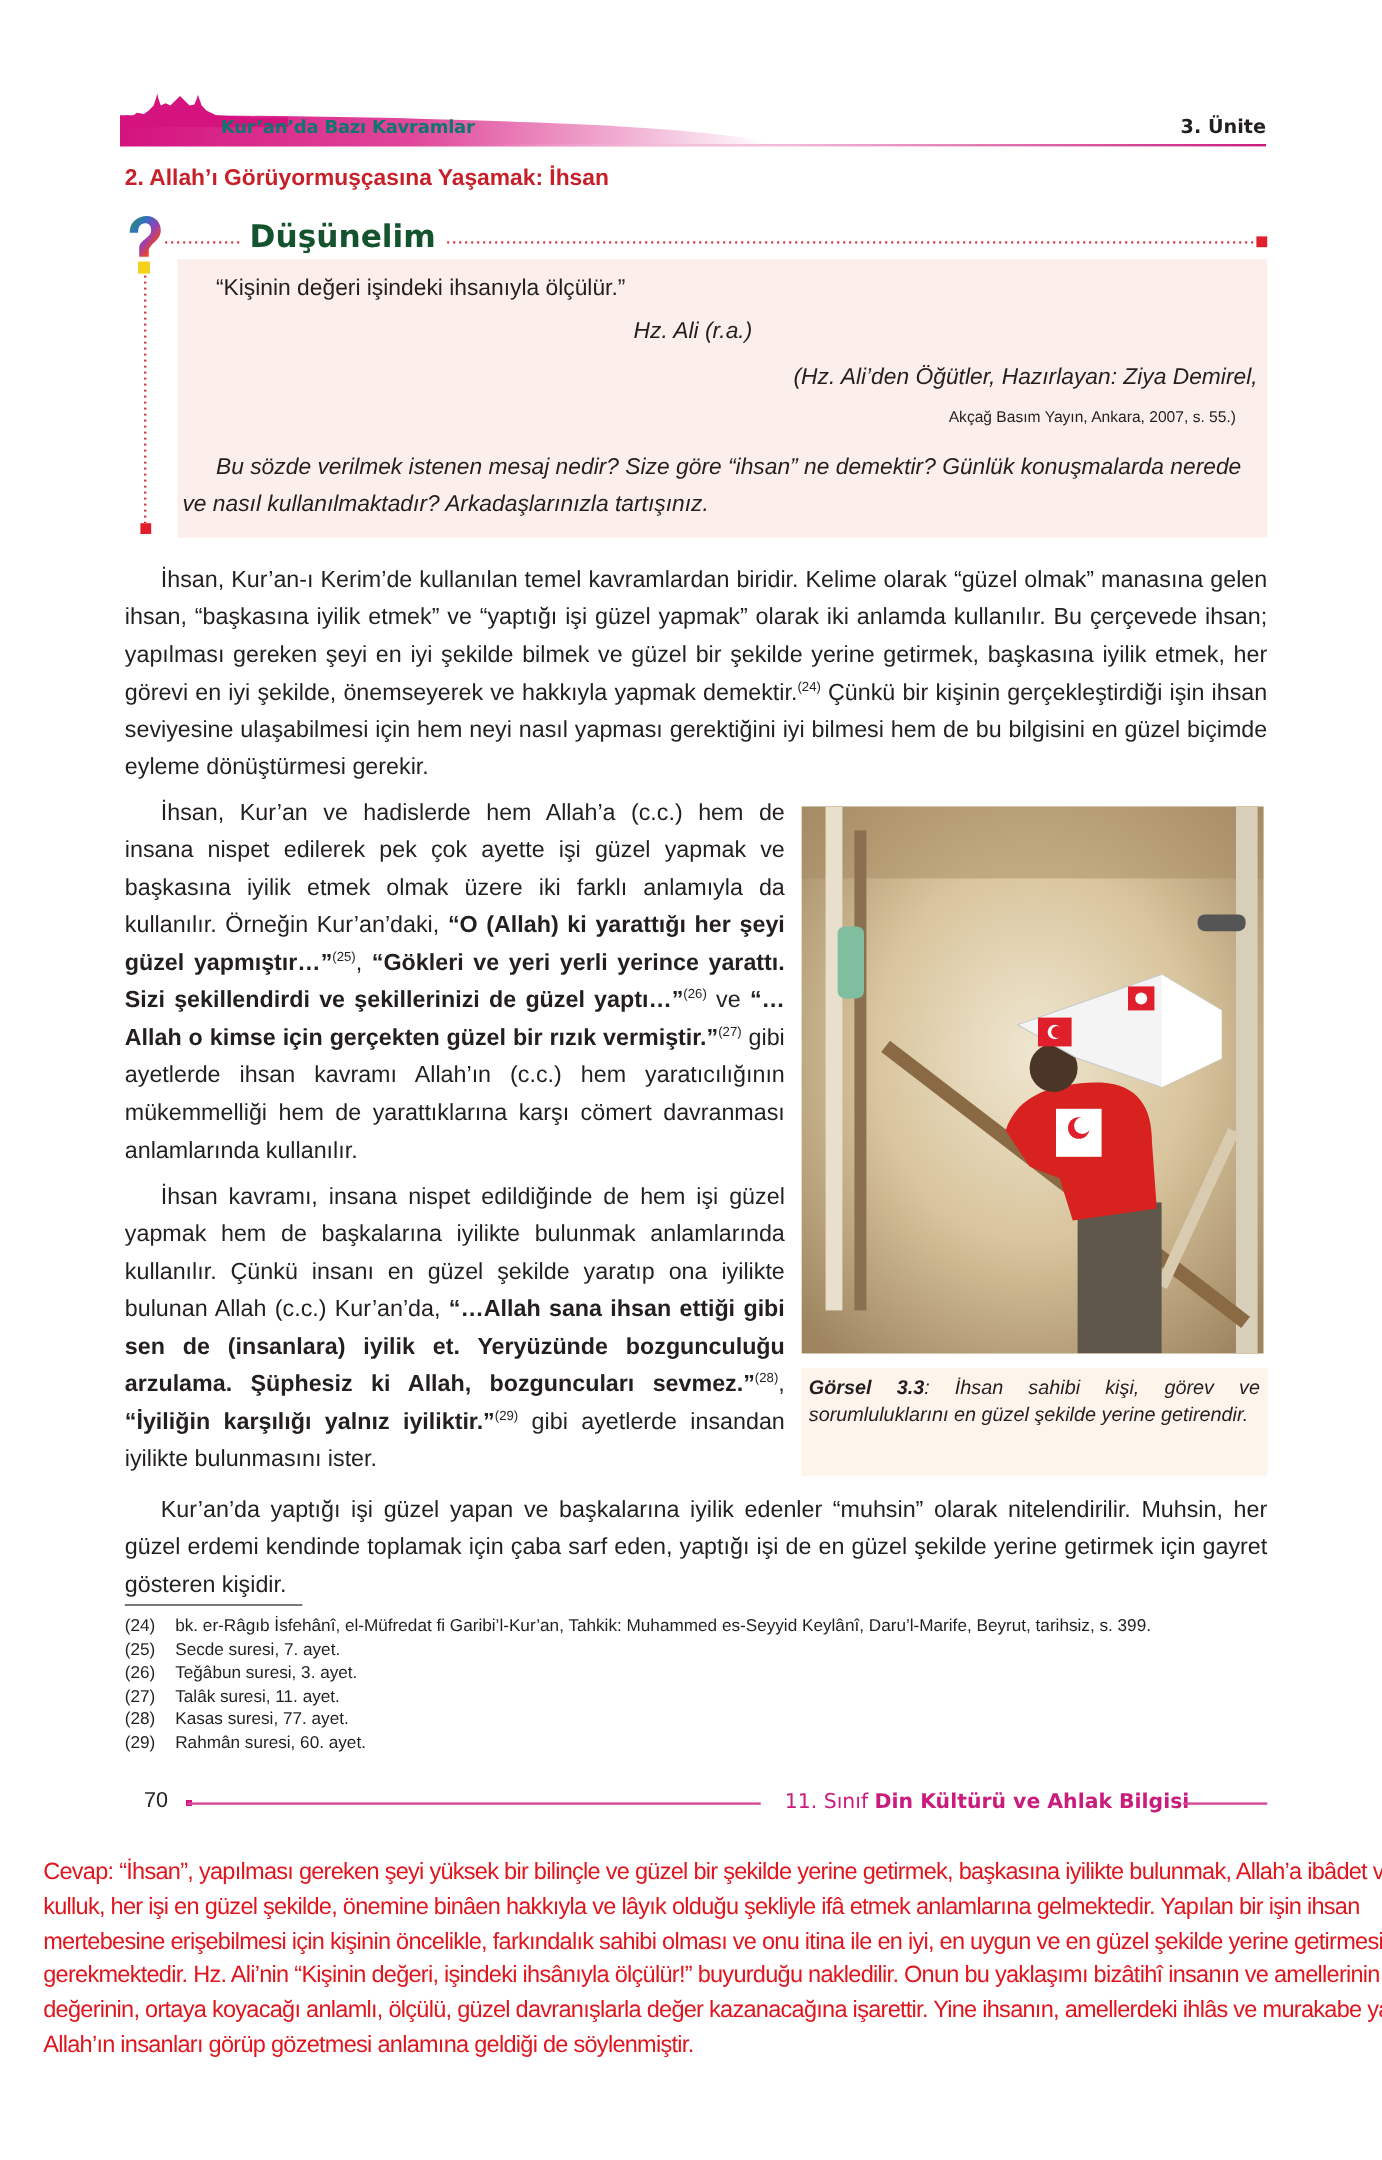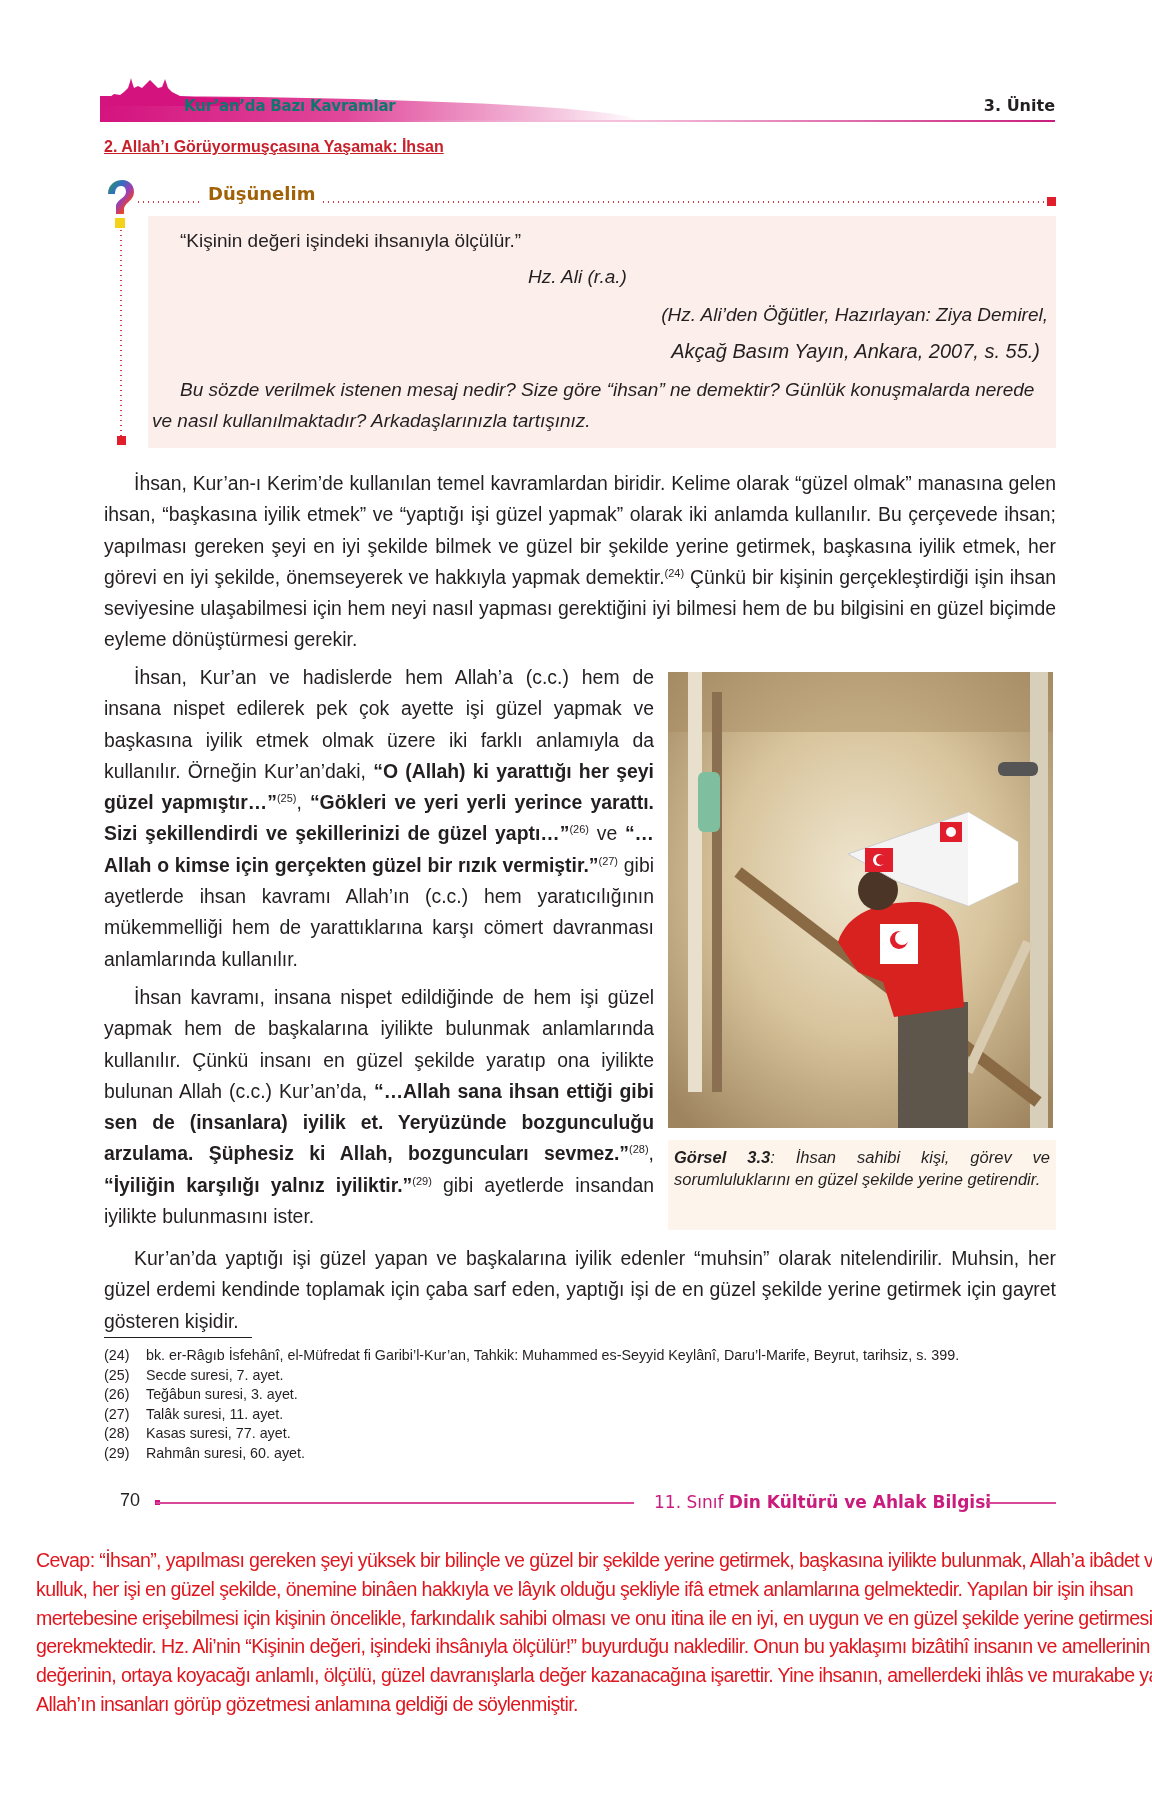--- a/index.html
+++ b/index.html
@@ -22,49 +22,49 @@
     position: absolute; left: 300px; top: 44px; width: 655px; height: 2px;
     background: linear-gradient(90deg, rgba(255,255,255,0) 0%, #f2b6d6 40%, #c91c7d 100%);
   }
   .hdr-unit {
     position: absolute; right: 0; top: 20px; font-size: 16px; font-weight: bold; color: #231f20;
     font-family: "DejaVu Sans", sans-serif;
     margin-left: 34px;
   }
 
   .sec-title {
-    position: absolute; left: 104px; top: 138px; font-size: 16px; font-weight: bold; color: #c8202a; text-decoration: underline;
+    position: absolute; left: 104px; top: 138px; font-size: 19px; font-weight: bold; color: #c8202a;
   }
 
   
   .think { position: absolute; left: 104px; top: 180px; width: 952px; height: 268px; }
   .think-qmark { position: absolute; left: 0; top: 0; width: 32px; height: 52px; }
   .think-title {
-    position: absolute; left: 96px; top: 3px; font-size: 18px; font-weight: bold; color: #a16207;
+    position: absolute; left: 96px; top: 3px; font-size: 26px; font-weight: bold; color: #14532d;
     font-family: "DejaVu Sans", sans-serif; background: #fff; padding: 0 8px;
   }
   .think-dots-top {
     position: absolute; left: 32px; top: 21px; width: 912px; height: 2px;
     background-image: radial-gradient(circle, #d23a44 0.9px, transparent 1.1px);
     background-size: 5px 2px;
   }
   .think-dots-left {
     position: absolute; left: 16px; top: 48px; width: 2px; height: 208px;
     background-image: radial-gradient(circle, #d23a44 0.9px, transparent 1.1px);
     background-size: 2px 5px;
   }
   .think-sq-tr { position: absolute; right: 0; top: 17px; width: 9px; height: 9px; background: #e01e2c; }
   .think-sq-bl { position: absolute; left: 13px; top: 256px; width: 9px; height: 9px; background: #e01e2c; }
   .think-bg {
     position: absolute; left: 44px; top: 36px; width: 908px; height: 232px; background: #fcefeb;
   }
   .think-quote { position: absolute; left: 76px; top: 50px; font-size: 19px; }
   .think-author { position: absolute; left: 424px; top: 86px; font-size: 19px; font-style: italic; }
   .think-src1 { position: absolute; right: 8px; top: 124px; font-size: 19px; font-style: italic; }
-  .think-src2 { position: absolute; right: 16px; top: 160px; font-size: 20px; font-style: italic; }
+  .think-src2 { position: absolute; right: 26px; top: 160px; font-size: 13px; }
   .think-question {
     position: absolute; left: 48px; top: 194px; width: 900px; font-size: 19px; font-style: italic;
     line-height: 31px; text-indent: 28px;
   }
 
   
   .para { position: absolute; font-size: 19.4px; line-height: 31.3px; text-align: justify; text-indent: 30px; }
   .p1 { left: 104px; top: 468px; width: 952px; }
   .p2 { left: 104px; top: 662px; width: 550px; }
   .p3 { left: 104px; top: 982px; width: 550px; }

